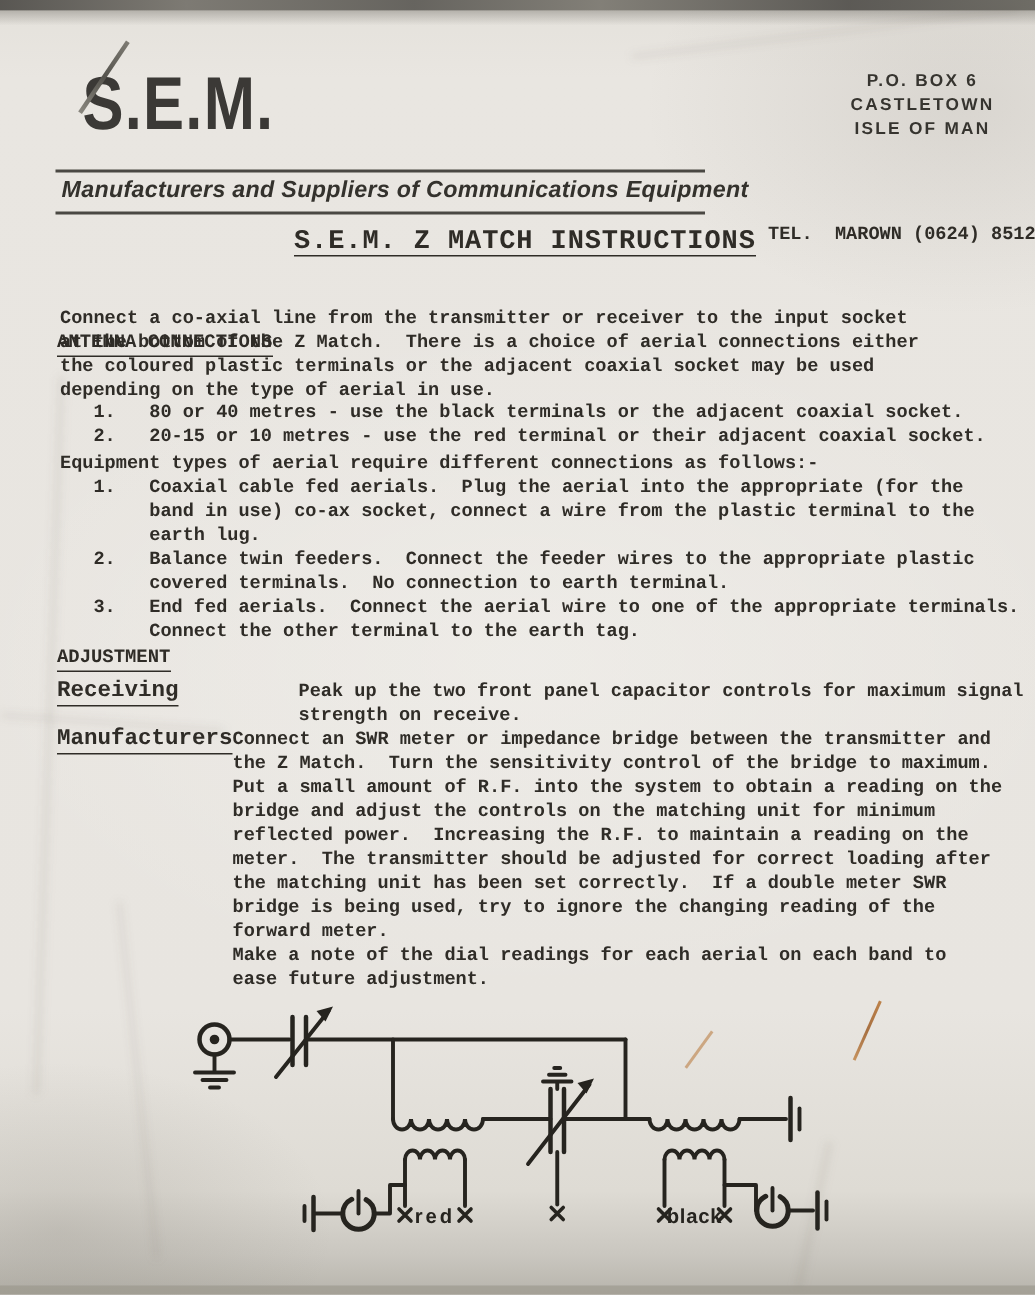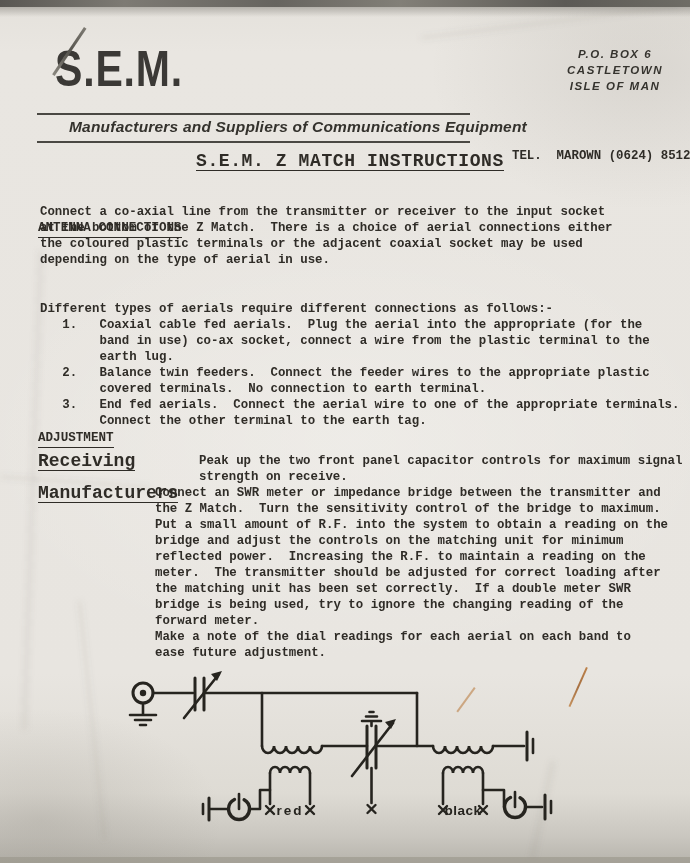--- a/index.html
+++ b/index.html
@@ -19,28 +19,28 @@
     opacity:.85;}
   .top-edge2{position:absolute;left:0;top:7px;width:690px;height:10px;
     background:linear-gradient(180deg,rgba(90,87,80,.35),transparent);}
   .bottom-edge{position:absolute;left:0;bottom:0;width:690px;height:6px;background:#979489;opacity:.6;}
   .crease{position:absolute;background:rgba(105,100,90,.10);filter:blur(3px);}
   .mono{white-space:pre;font-size:12.4px;line-height:16px;font-weight:bold;letter-spacing:0;}
   .abs{position:absolute;}
   .logo{font-family:"Liberation Sans","DejaVu Sans",sans-serif;font-weight:bold;
     font-size:50px;color:#3b3936;letter-spacing:1px;transform:scaleX(.82);transform-origin:left center;}
   .addr{font-family:"Liberation Sans","DejaVu Sans",sans-serif;font-weight:bold;
-    font-size:11.5px;line-height:16px;color:#36342f;text-align:center;letter-spacing:1.5px;white-space:pre;font-style:italic;}
+    font-size:11.5px;line-height:16px;color:#36342f;text-align:center;letter-spacing:1.5px;white-space:pre;}
   .tagline{font-family:"Liberation Sans","DejaVu Sans",sans-serif;font-weight:bold;font-style:italic;
     font-size:15.5px;color:#34322d;letter-spacing:.2px;}
   .rule{position:absolute;height:2px;background:#4a4843;}
   .title{font-size:18px;font-weight:bold;letter-spacing:.6px;}
   .u{display:inline-block;border-bottom:1.6px solid currentColor;padding-bottom:1px;}
   .heading{font-size:12.6px;font-weight:bold;}
-  .label-col{font-size:18px;font-weight:bold;}
+  .label-col{font-size:15px;font-weight:bold;}
   .mark{position:absolute;}
   svg text{font-family:"Liberation Sans","DejaVu Sans",sans-serif;font-weight:bold;}
 </style>
 </head>
 <body>
 
 <div class="page">
 
   <div class="crease" style="left:30px;top:250px;width:5px;height:480px;transform:rotate(2deg);"></div>
   <div class="crease" style="left:90px;top:600px;width:4px;height:240px;transform:rotate(-6deg);"></div>
@@ -50,31 +50,33 @@
 
   <div class="abs logo" style="left:55px;top:40px;">S.E.M.</div>
   <div class="mark" style="left:84px;top:27px;width:2.5px;height:57px;background:linear-gradient(180deg,#7d7a72,#55534d,#8a877f);transform:rotate(34deg);transform-origin:top left;"></div>
 
   <div class="abs addr" style="left:565px;top:46px;width:100px;">P.O. BOX 6
 CASTLETOWN
 ISLE OF MAN</div>
   <div class="abs mono" style="left:512px;top:112px;margin-top:36px;">TEL.  MAROWN (0624) 8512</div>
 
   <div class="rule" style="left:37px;top:113px;width:433px;"></div>
-  <div class="abs tagline" style="left:41px;top:118px;margin-left:28px;">Manufacturers and Suppliers of Communications Equipment</div>
+  <div class="abs tagline" style="left:41px;top:118px;">Manufacturers and Suppliers of Communications Equipment</div>
   <div class="rule" style="left:37px;top:141px;width:433px;"></div>
 
   <div class="abs mono title" style="left:196px;top:153px;"><span class="u">S.E.M. Z MATCH INSTRUCTIONS</span></div>
 
   <div class="abs mono heading" style="left:38px;top:188px;margin-top:32px;"><span class="u">ANTENNA CONNECTIONS</span></div>
   <div class="abs mono" style="left:40px;top:204px;">Connect a co-axial line from the transmitter or receiver to the input socket
 at the bottom of the Z Match.  There is a choice of aerial connections either
 the coloured plastic terminals or the adjacent coaxial socket may be used
 depending on the type of aerial in use.</div>
-  <div class="abs mono" style="left:40px;top:301px;">Different types of aerials require different connections as follows:-</div>
+  <div class="abs mono" style="left:40px;top:267px;">   1.   80 or 40 metres - use the black terminals or the adjacent coaxial socket.
+   2.   20-15 or 10 metres - use the red terminal or their adjacent coaxial socket.</div>
+  <div class="abs mono" style="left:40px;top:301px;">Equipment types of aerial require different connections as follows:-</div>
   <div class="abs mono" style="left:40px;top:317px;">   1.   Coaxial cable fed aerials.  Plug the aerial into the appropriate (for the
         band in use) co-ax socket, connect a wire from the plastic terminal to the
         earth lug.
    2.   Balance twin feeders.  Connect the feeder wires to the appropriate plastic
         covered terminals.  No connection to earth terminal.
    3.   End fed aerials.  Connect the aerial wire to one of the appropriate terminals.
         Connect the other terminal to the earth tag.</div>
 
   <div class="abs mono heading" style="left:38px;top:430px;"><span class="u">ADJUSTMENT</span></div>
 

